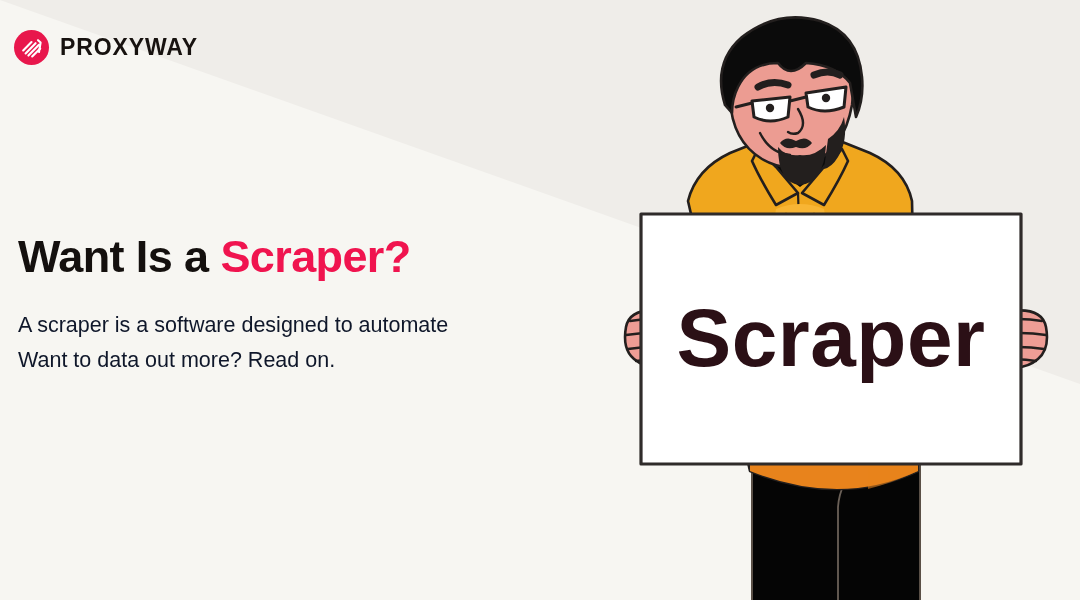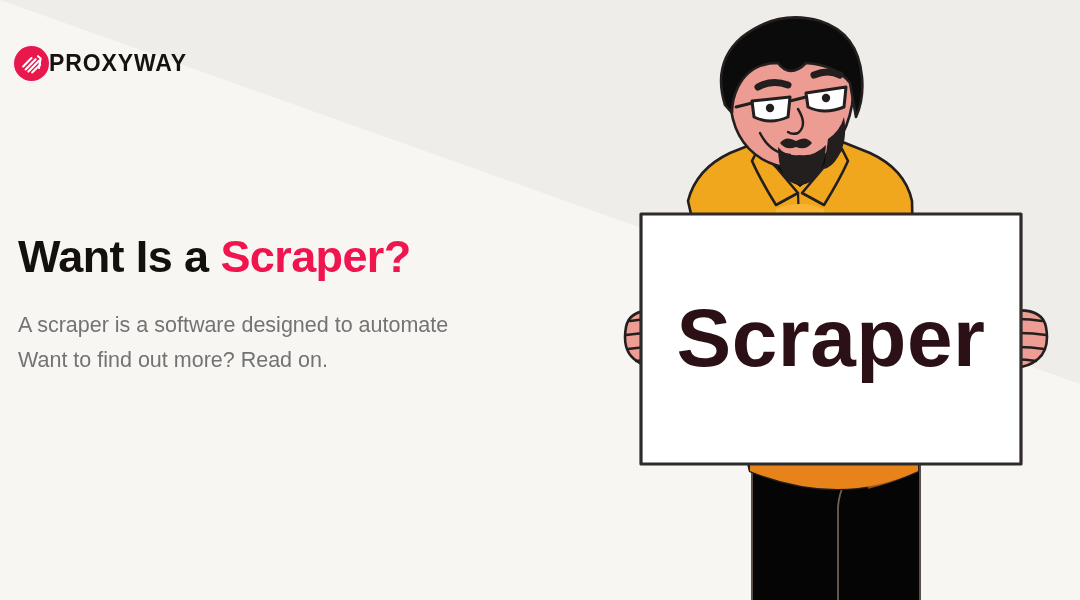--- a/index.html
+++ b/index.html
@@ -29,23 +29,24 @@
   .bg-base {
     position: absolute;
     inset: 0;
     background: #EFEDE9;
   }
 
   
   .logo {
     position: absolute;
     left: 14px;
-    top: 46px;
+    top: 30px;
     display: flex;
     align-items: center;
+    gap: 11px;
   }
   .logo-mark {
     width: 35px;
     height: 35px;
     border-radius: 50%;
     background: #E8174C;
     position: relative;
     overflow: hidden;
     flex: none;
   }
@@ -73,21 +74,21 @@
   }
   .headline .accent { color: #F0144F; }
 
   .body-copy {
     position: absolute;
     left: 18px;
     top: 308px;
     width: 580px;
     font-size: 21.5px;
     line-height: 35px;
-    color: #737373;
+    color: #0f172a;
   }
   .body-copy div { white-space: nowrap; }
 
   
   .illustration {
     position: absolute;
     left: 600px;
     top: 1px;
     width: 480px;
     height: 600px;
@@ -114,21 +115,21 @@
         <path d="M24.0 10.2 L26.6 12.6 L25.0 22.0" stroke="#FFFFFF" stroke-width="2.1" fill="none" stroke-linecap="round" stroke-linejoin="round"></path>
       </svg>
     </div>
     <div class="logo-word">PROXYWAY</div>
   </div>
 
   <div class="headline"><span>Want Is a </span><span class="accent">Scraper?</span></div>
 
   <div class="body-copy">
     <div>A scraper is a software designed to automate</div>
-    <div>Want to find out more? Read on.</div>
+    <div>Want to data out more? Read on.</div>
   </div>
 
   <div class="illustration">
     <svg width="480" height="600" viewBox="0 0 480 600">
       <defs>
         <clipPath id="frameClip">
             <rect x="0" y="0" width="480" height="600"></rect>
           </clipPath>
       </defs>
       <g clip-path="url(#frameClip)" stroke="#231F1E" stroke-width="2.6" stroke-linejoin="round" stroke-linecap="round">

